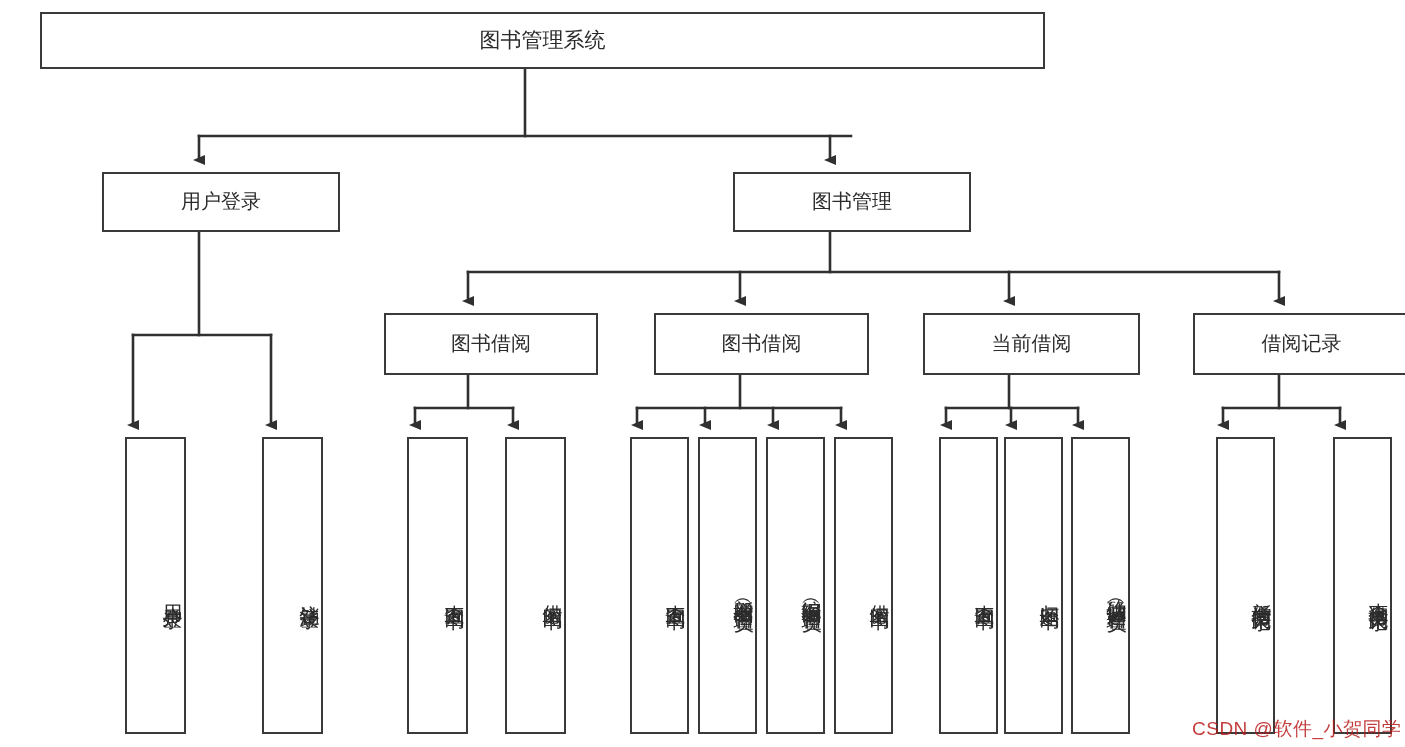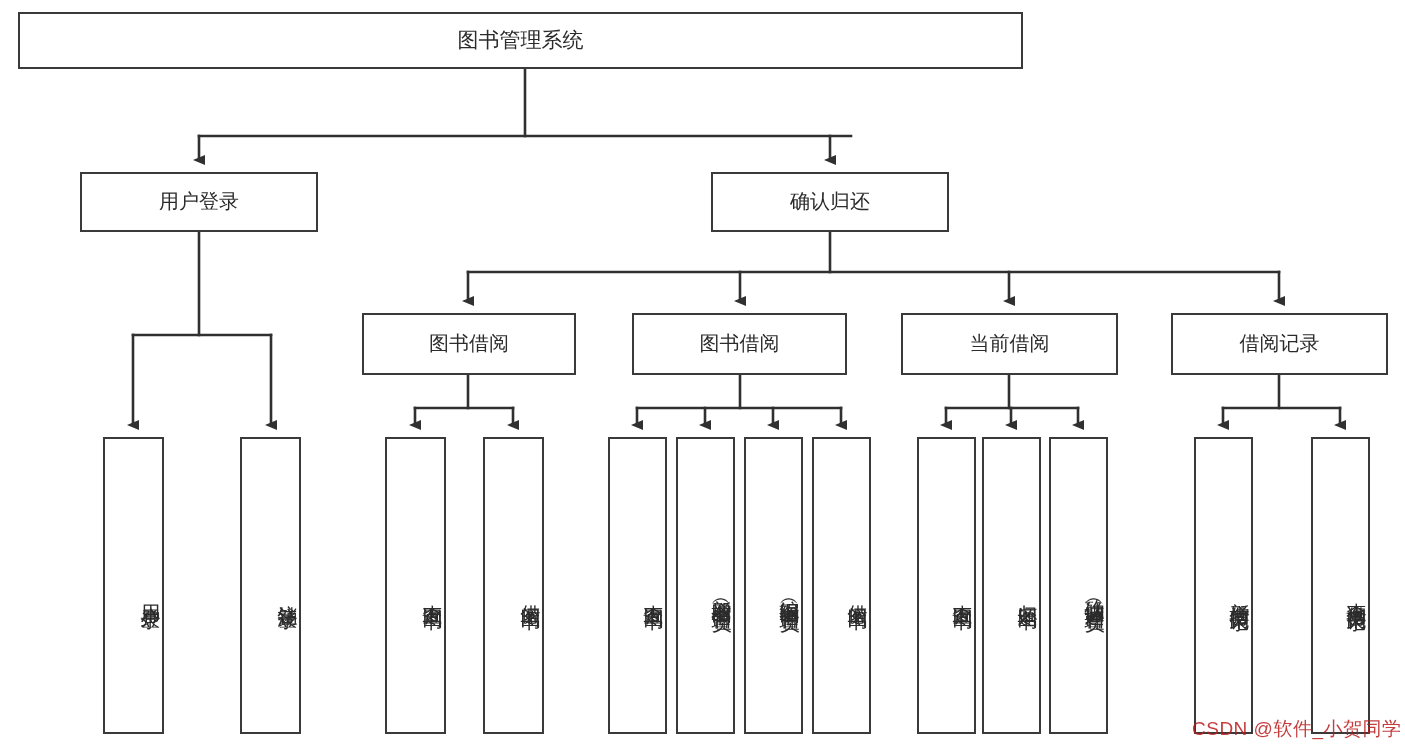--- a/index.html
+++ b/index.html
@@ -12,20 +12,21 @@
   svg.edges{position:absolute;left:0;top:0;width:1405px;height:747px;}
   .node{
     position:absolute;
     box-sizing:border-box;
     background:#ffffff;
     border:2.5px solid #3a3a3a;
     display:flex;align-items:center;justify-content:center;
     color:#2b2b2b;
     line-height:1.18;
     text-align:center;
+    margin-left:22px;
   }
   .node.root{font-size:21px;}
   .node.lvl2{font-size:20px;}
   .node.lvl3{font-size:20px;}
   .node.leaf{
     font-size:20px;
     writing-mode:vertical-rl;
     text-orientation:upright;
     align-items:flex-start;
     justify-content:center;
@@ -98,21 +99,21 @@
   </svg>
 
   <div class="node root" style="left:18px;top:12px;width:1005px;height:57px;">
     <span class="lbl">图书管理系统</span>
   </div>
 
   <div class="node lvl2" style="left:80px;top:172px;width:238px;height:60px;">
     <span class="lbl">用户登录</span>
   </div>
   <div class="node lvl2" style="left:711px;top:172px;width:238px;height:60px;">
-    <span class="lbl">确认归还</span>
+    <span class="lbl">图书管理</span>
   </div>
 
   <div class="node lvl3" style="left:362px;top:313px;width:214px;height:62px;">
     <span class="lbl">图书借阅</span>
   </div>
   <div class="node lvl3" style="left:901px;top:313px;width:217px;height:62px;">
     <span class="lbl">当前借阅</span>
   </div>
   <div class="node lvl3" style="left:632px;top:313px;width:215px;height:62px;">
     <span class="lbl">图书借阅</span>

